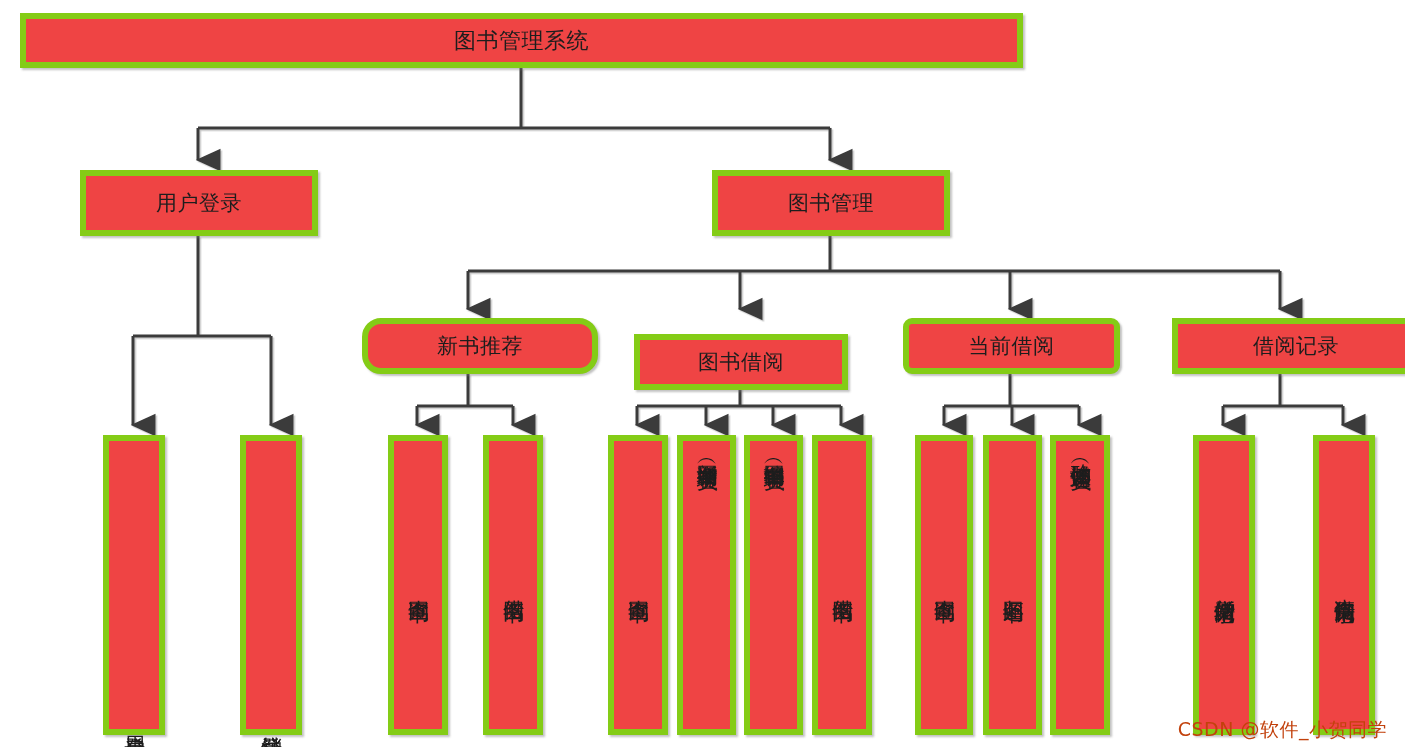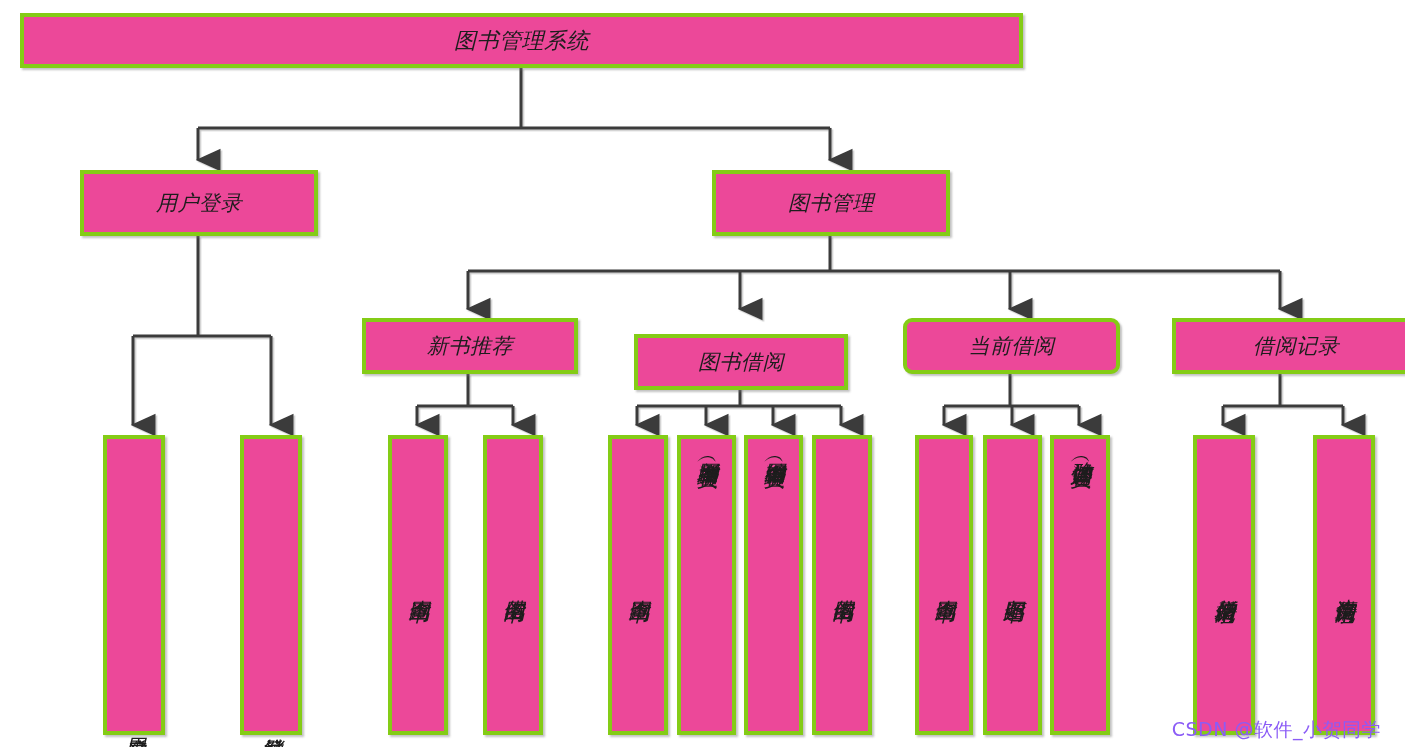--- a/index.html
+++ b/index.html
@@ -21,29 +21,28 @@
     position: absolute;
     left: 0;
     top: 0;
     width: 1405px;
     height: 747px;
   }
   
   .node {
     position: absolute;
     box-sizing: border-box;
-    background: #ec4899;
-    border: 4px solid #84cc16;
+    background: #ef4444;
+    border: 6px solid #84cc16;
     box-shadow: 2px 2px 2px rgba(120,120,120,0.45);
     display: flex;
     align-items: center;
     justify-content: center;
     color: #1d1d1d;
     z-index: 3;
-    font-style: italic;
   }
   .node-label {
     font-size: 21px;
     line-height: 1.15;
     letter-spacing: 0.5px;
     white-space: nowrap;
   }
   
   .node.h .node-label {
     writing-mode: horizontal-tb;
@@ -67,24 +66,24 @@
     align-items: flex-end;
   }
   .node.v.align-top {
     align-items: flex-start;
   }
   #root-node .node-label { font-size: 22px; }
 
   
   #watermark {
     position: absolute;
-    right: 24px;
+    right: 18px;
     bottom: 4px;
     font-size: 19px;
-    color: #8b5cf6;
+    color: #c2410c;
     letter-spacing: 0.5px;
     z-index: 6;
     white-space: nowrap;
     font-family: "DejaVu Sans", "Liberation Sans", sans-serif;
   }
 </style>
 </head>
 <body>
 
 <div id="canvas">
@@ -151,21 +150,21 @@
   </div>
 
   <div class="node h" style="left:80px; top:170px; width:238px; height:66px;">
     <span class="node-label">用户登录</span>
   </div>
 
   <div class="node h" style="left:712px; top:170px; width:238px; height:66px;">
     <span class="node-label">图书管理</span>
   </div>
 
-  <div class="node h" style="left:362px; top:318px; width:216px; height:56px;">
+  <div class="node h" style="left:362px; top:318px; width:236px; height:56px;border-radius:19px;">
     <span class="node-label">新书推荐</span>
   </div>
 
   <div class="node h" style="left:634px; top:318px; width:214px; height:56px;margin-top:16px;">
     <span class="node-label">图书借阅</span>
   </div>
 
   <div class="node h" style="left:903px; top:318px; width:217px; height:56px;border-radius:9px;">
     <span class="node-label">当前借阅</span>
   </div>

